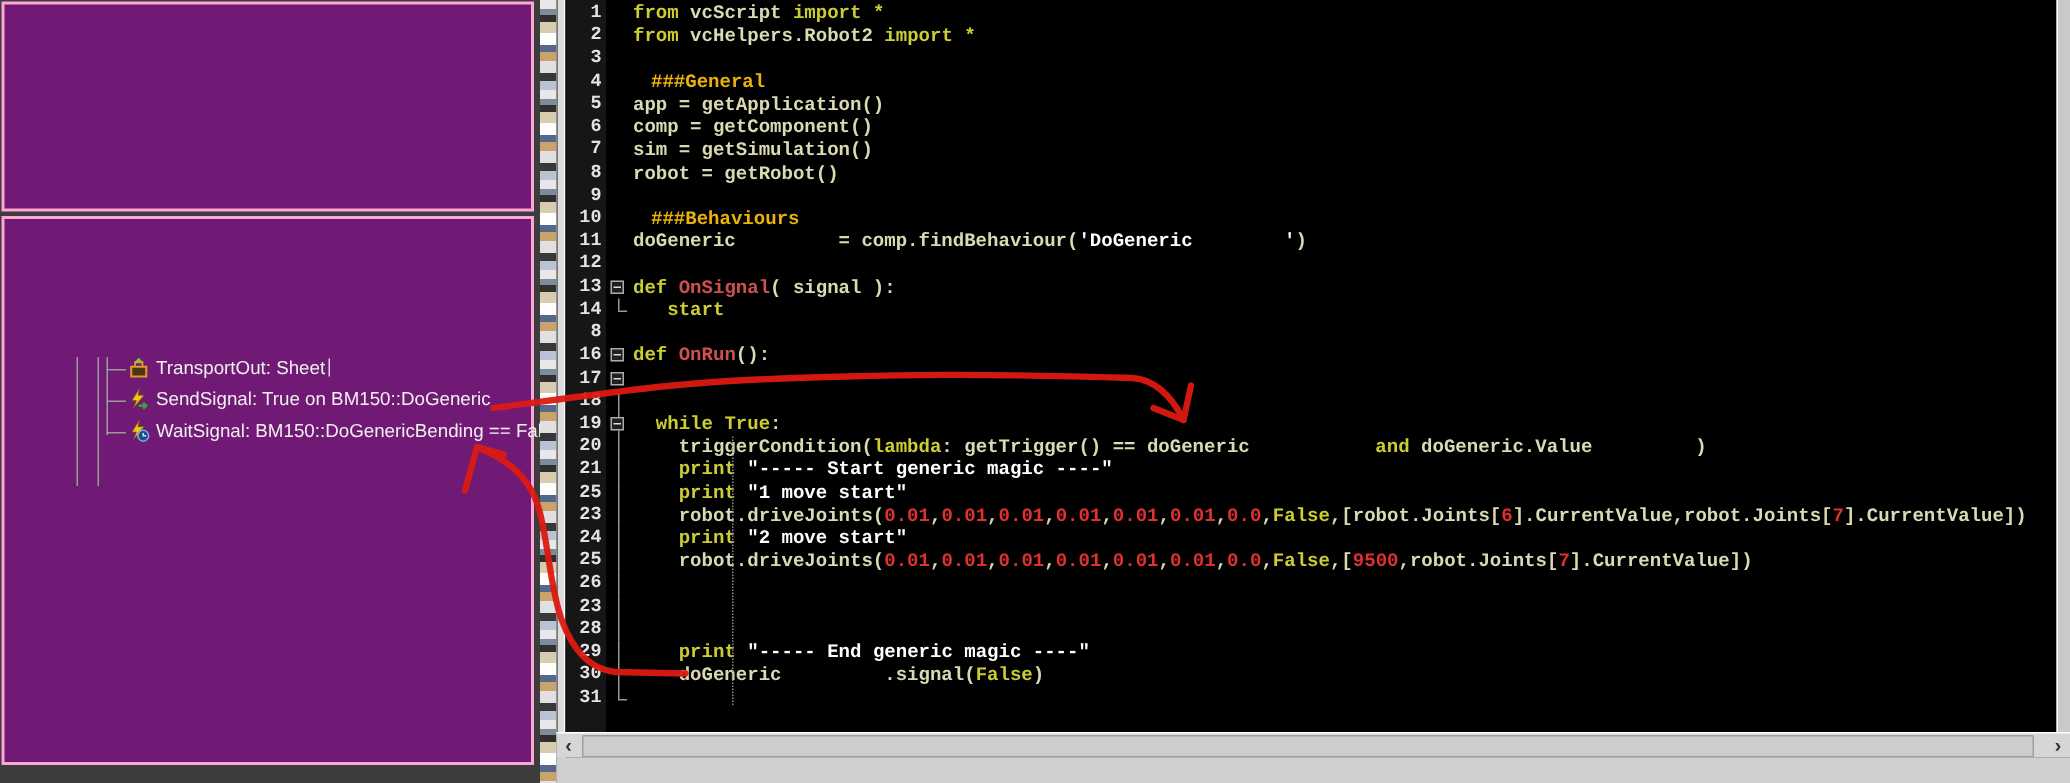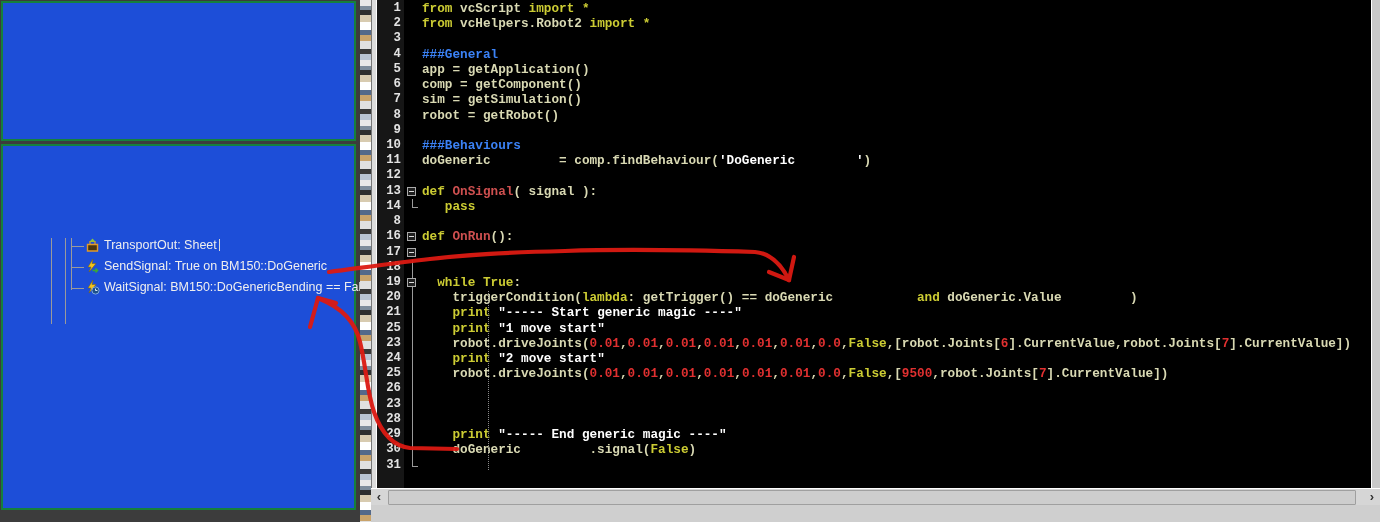--- a/index.html
+++ b/index.html
@@ -1,19 +1,19 @@
 <!DOCTYPE html>
 <html><head>
 <meta charset="utf-8">
 <style>
   html,body{margin:0;padding:0;background:#3c3c3c;width:1380px;height:522px;overflow:hidden;
     font-family:"Liberation Sans",sans-serif;}
   .abs{position:absolute;}
   
-  .panel{position:absolute;left:1px;width:355px;background:#1d4ed8;border:2px solid #15803d;box-sizing:border-box;}
+  .panel{position:absolute;left:1px;width:355px;background:#701a75;border:2px solid #f9a8d4;box-sizing:border-box;}
   #panel-top{top:1px;height:140px;}
   #panel-bottom{top:144px;height:366px;}
   .tree-guide{position:absolute;width:1px;background:#9a9a9a;}
   .tree-branch{position:absolute;width:1px;background:#9a9a9a;}
   .tree-row{position:absolute;left:0;height:21px;width:350px;}
   .tree-tick{position:absolute;left:68px;top:10px;width:13px;height:1px;background:#9a9a9a;}
   .tree-icon{position:absolute;left:82px;top:2px;width:15px;height:15px;}
   .tree-label{position:absolute;left:101px;top:2px;color:#efefef;font-size:12.5px;white-space:nowrap;}
   .edit-caret{display:inline-block;width:1px;height:12px;background:#d8d8d8;margin-left:2px;vertical-align:-2px;}
   
@@ -32,21 +32,21 @@
   .fcell.fline::before{content:"";position:absolute;left:8px;top:0;bottom:0;width:1px;background:#9a9a9a;}
   .fcell.fend::before{content:"";position:absolute;left:8px;top:0;height:8px;width:1px;background:#9a9a9a;}
   .fcell.fend::after{content:"";position:absolute;left:8px;top:8px;width:6px;height:1px;background:#9a9a9a;}
   .fbox{position:absolute;left:3px;top:3px;width:9px;height:9px;border:1px solid #ababab;background:#1f1f1f;box-sizing:border-box;}
   .fbox::after{content:"";position:absolute;left:1px;right:1px;top:3px;height:1px;background:#dedede;}
   #code{position:absolute;left:45px;top:0;right:9px;height:488px;padding-top:1px;overflow:hidden;text-decoration:underline;}
   .cline{height:15.23px;line-height:15.23px;white-space:pre;font-family:"Liberation Mono","DejaVu Sans Mono",monospace;
     font-size:12.7px;font-weight:bold;}
   .tok-k{color:#cccc33;}
   .tok-d{color:#d9d9b3;}
-  .tok-c{color:#3b82f6;}
+  .tok-c{color:#eab308;margin-left:12px;}
   .tok-s{color:#ffffff;}
   .tok-n{color:#e03030;}
   .tok-f{color:#cf5050;margin-top:29px;}
   #indent-guide{position:absolute;left:66px;top:291px;height:179px;width:0;border-left:1px dotted #8a8a8a;}
   
   #vscroll{left:1371px;top:0;width:9px;height:488px;background:#c9c9c9;border-left:1px solid #fff;box-sizing:border-box;}
   #hscroll{left:371px;top:488px;width:1009px;height:17px;background:#d6d6d6;border-top:1px solid #fff;box-sizing:border-box;}
   .hs-arrow{position:absolute;top:0;width:16px;height:16px;color:#333;font-size:13px;line-height:15px;text-align:center;font-weight:bold;}
   #hs-left{left:0;} #hs-right{right:0;}
   #hs-thumb{position:absolute;left:17px;right:24px;top:1px;height:13px;background:#cdcdcd;border:1px solid #9f9f9f;border-radius:1px;}
@@ -179,21 +179,21 @@
       <div class="cline"><span class="tok-c">###General</span></div>
       <div class="cline"><span class="tok-d">app = getApplication()</span></div>
       <div class="cline"><span class="tok-d">comp = getComponent()</span></div>
       <div class="cline"><span class="tok-d">sim = getSimulation()</span></div>
       <div class="cline"><span class="tok-d">robot = getRobot()</span></div>
       <div class="cline"></div>
       <div class="cline"><span class="tok-c">###Behaviours</span></div>
       <div class="cline"><span class="tok-d">doGeneric         = comp.findBehaviour(</span><span class="tok-s">'DoGeneric        '</span><span class="tok-d">)</span></div>
       <div class="cline"></div>
       <div class="cline"><span class="tok-k">def</span><span class="tok-d"> </span><span class="tok-f">OnSignal</span><span class="tok-d">( signal ):</span></div>
-      <div class="cline"><span class="tok-d">   </span><span class="tok-k">pass</span></div>
+      <div class="cline"><span class="tok-d">   </span><span class="tok-k">start</span></div>
       <div class="cline"></div>
       <div class="cline"><span class="tok-k">def</span><span class="tok-d"> </span><span class="tok-f">OnRun</span><span class="tok-d">():</span></div>
       <div class="cline"></div>
       <div class="cline"></div>
       <div class="cline"><span class="tok-d">  </span><span class="tok-k">while</span><span class="tok-d"> </span><span class="tok-k">True</span><span class="tok-d">:</span></div>
       <div class="cline"><span class="tok-d">    triggerCondition(</span><span class="tok-k">lambda</span><span class="tok-d">: getTrigger() == doGeneric           </span><span class="tok-k">and</span><span class="tok-d"> doGeneric.Value         )</span></div>
       <div class="cline"><span class="tok-d">    </span><span class="tok-k">print</span><span class="tok-d"> </span><span class="tok-s">"----- Start generic magic ----"</span></div>
       <div class="cline"><span class="tok-d">    </span><span class="tok-k">print</span><span class="tok-d"> </span><span class="tok-s">"1 move start"</span></div>
       <div class="cline"><span class="tok-d">    robot.driveJoints(</span><span class="tok-n">0.01</span><span class="tok-d">,</span><span class="tok-n">0.01</span><span class="tok-d">,</span><span class="tok-n">0.01</span><span class="tok-d">,</span><span class="tok-n">0.01</span><span class="tok-d">,</span><span class="tok-n">0.01</span><span class="tok-d">,</span><span class="tok-n">0.01</span><span class="tok-d">,</span><span class="tok-n">0.0</span><span class="tok-d">,</span><span class="tok-k">False</span><span class="tok-d">,[robot.Joints[</span><span class="tok-n">6</span><span class="tok-d">].CurrentValue,robot.Joints[</span><span class="tok-n">7</span><span class="tok-d">].CurrentValue])</span></div>
       <div class="cline"><span class="tok-d">    </span><span class="tok-k">print</span><span class="tok-d"> </span><span class="tok-s">"2 move start"</span></div>

